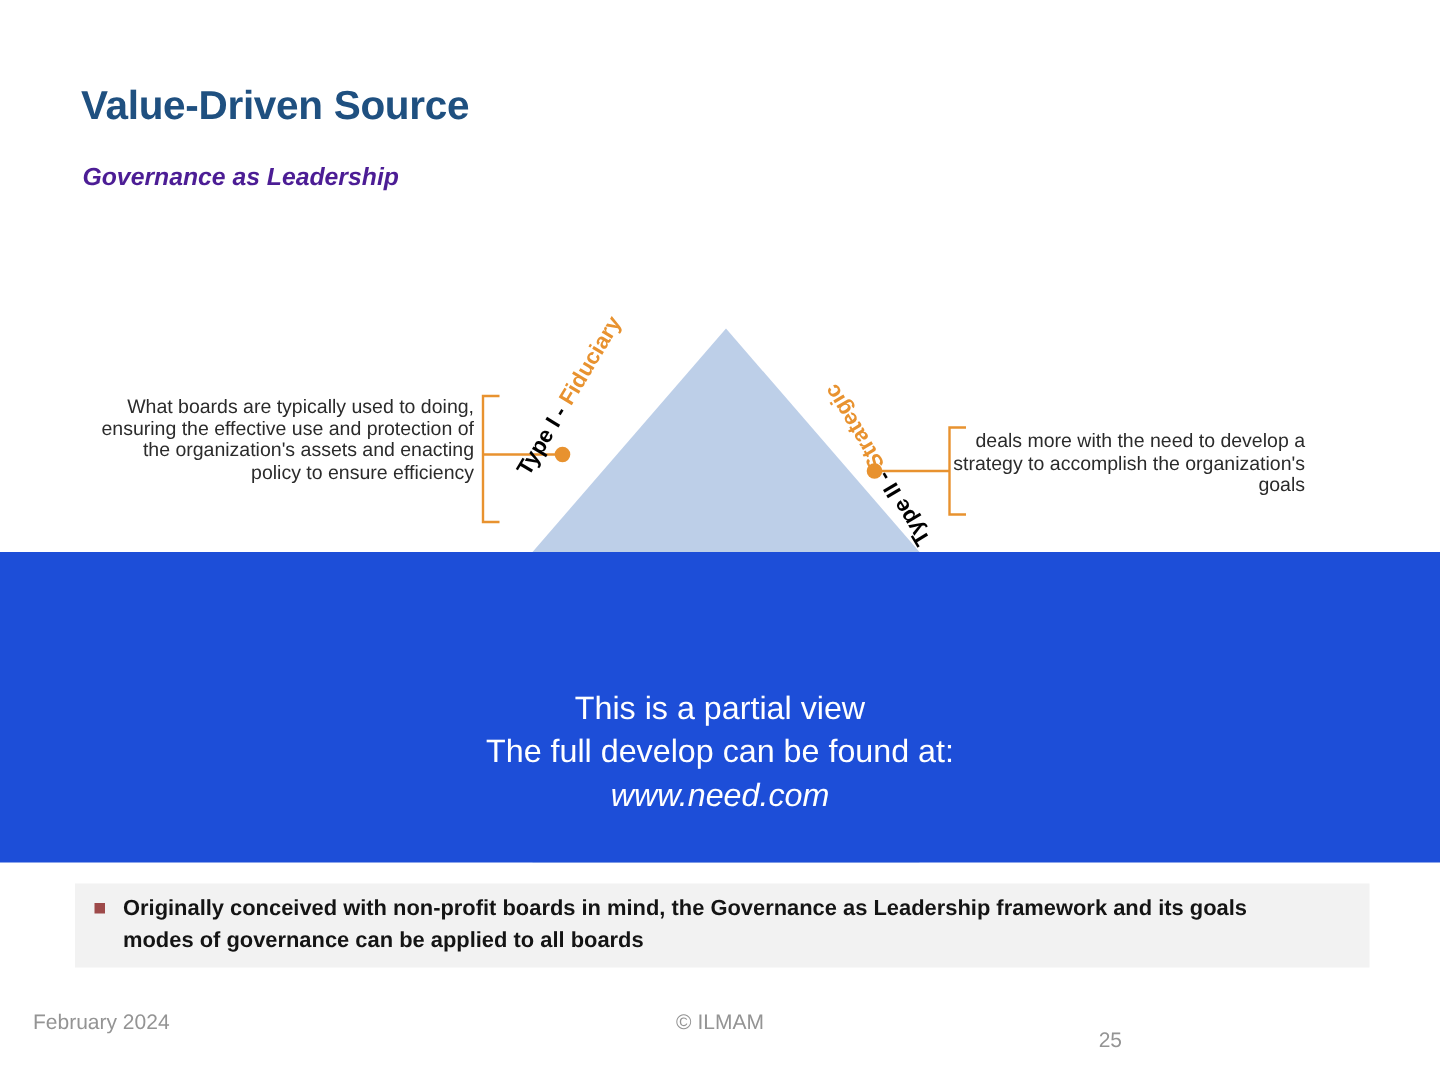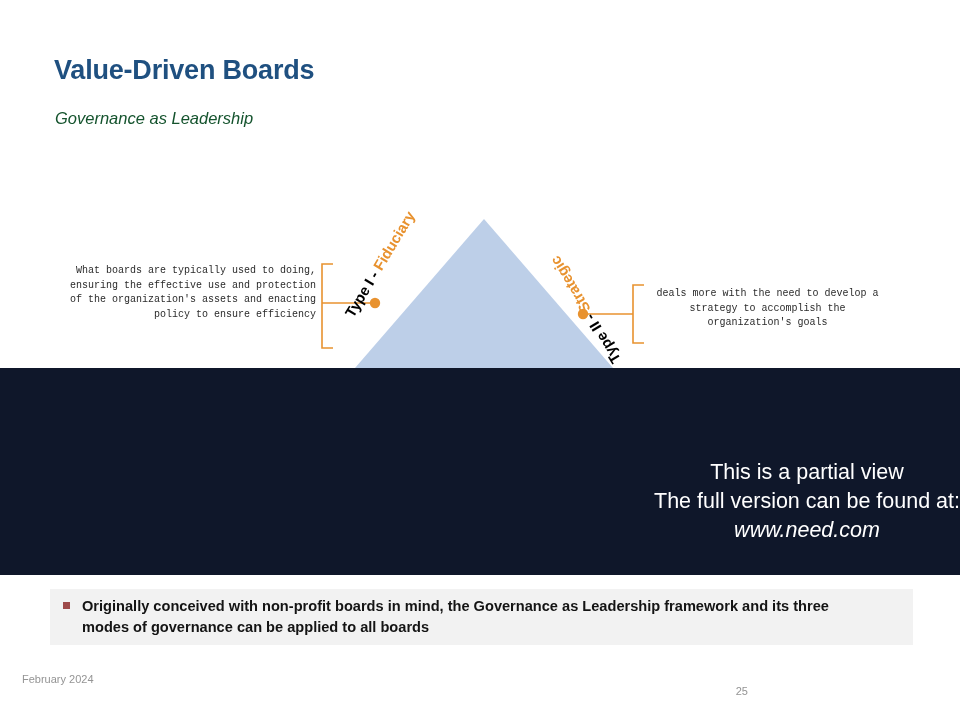--- a/index.html
+++ b/index.html
@@ -27,55 +27,54 @@
     font-weight: bold;
     color: #1F5080;
     letter-spacing: -0.2px;
     white-space: nowrap;
   }
   #slide-subtitle {
     position: absolute;
     left: 55px;
     top: 109px;
     font-size: 16.5px;
-    font-weight: normal;
+    font-weight: bold;
     font-style: italic;
-    color: #14532d;
+    color: #4c1d95;
     white-space: nowrap;
   }
 
   
   #triangle-wrap {
     position: absolute;
     left: 0;
     top: 0;
     width: 960px;
     height: 720px;
     pointer-events: none;
   }
 
   
   .callout-text {
     position: absolute;
-    font-size: 10px;
+    font-size: 13px;
     line-height: 14.6px;
     color: #2b2b2b;
-    font-family: Liberation Mono, monospace;
   }
   #callout-left-text {
     left: 62px;
     top: 264px;
     width: 254px;
     text-align: right;
   }
   #callout-right-text {
-    left: 645px;
+    left: 625px;
     top: 287px;
     width: 245px;
-    text-align: center;
+    text-align: right;
   }
 
   
   .side-label {
     position: absolute;
     font-size: 14.8px;
     font-weight: bold;
     white-space: nowrap;
     color: #E8922F;
   }
@@ -105,24 +104,24 @@
     white-space: nowrap;
   }
 
   
   #partial-overlay {
     position: absolute;
     left: 0;
     top: 368px;
     width: 960px;
     height: 207px;
-    background: #0f172a;
+    background: #1d4ed8;
     display: flex;
     align-items: center;
-    justify-content: flex-end;
+    justify-content: center;
   }
   #overlay-inner {
     text-align: center;
     color: #ffffff;
     font-size: 21.5px;
     line-height: 29px;
     margin-top: 60px;
   }
   #overlay-line-3 {
     font-style: italic;
@@ -158,32 +157,32 @@
   }
 
   
   #footer {
     position: absolute;
     left: 0;
     top: 673px;
     width: 770px;
     height: 28px;
     color: #949494;
-    font-size: 11px;
+    font-size: 14px;
   }
   #footer-date { position: absolute; left: 22px; top: 0; }
   #footer-center { position: absolute; left: 0; top: 0; width: 960px; text-align: center; }
   #footer-page { position: absolute; right: 22px; top: 0; margin-top: 12px; }
 </style>
 </head>
 <body>
 
 <div id="slide">
 
-  <div id="slide-title">Value-Driven Boards</div>
+  <div id="slide-title">Value-Driven Source</div>
   <div id="slide-subtitle">Governance as Leadership</div>
 
   <svg id="triangle-wrap" viewBox="0 0 960 720" width="960" height="720" xmlns="http://www.w3.org/2000/svg">
 
     <polygon points="484,219 613,368 613,575 355,575 355,368" fill="#BDCFE8"></polygon>
 
     <path d="M 333 264 L 322 264 L 322 348 L 333 348" fill="none" stroke="#E8922F" stroke-width="1.6"></path>
 
     <line x1="322" y1="303" x2="374" y2="303" stroke="#E8922F" stroke-width="1.6"></line>
 
@@ -204,28 +203,29 @@
   </div>
 
   <div class="callout-text" id="callout-left-text">What boards are typically used to doing, ensuring the effective use and protection of the organization's assets and enacting policy to ensure efficiency</div>
   <div class="callout-text" id="callout-right-text">deals more with the need to develop a strategy to accomplish the organization's goals</div>
 
   <div id="source-line">Source: based on Chait, Ryan and Taylor, 2005</div>
 
   <div id="partial-overlay">
     <div id="overlay-inner">
       <div id="overlay-line-1">This is a partial view</div>
-      <div id="overlay-line-2">The full version can be found at:</div>
+      <div id="overlay-line-2">The full develop can be found at:</div>
       <div id="overlay-line-3">www.need.com</div>
     </div>
   </div>
 
   <div id="takeaway-box">
     <div id="takeaway-bullet"></div>
-    <div id="takeaway-text">Originally conceived with non-profit boards in mind, the Governance as Leadership framework and its three modes of governance can be applied to all boards</div>
+    <div id="takeaway-text">Originally conceived with non-profit boards in mind, the Governance as Leadership framework and its goals modes of governance can be applied to all boards</div>
   </div>
 
   <div id="footer">
     <span id="footer-date">February 2024</span>
+    <span id="footer-center">© ILMAM</span>
     <span id="footer-page">25</span>
   </div>
 
 </div>
 
 </body></html>

